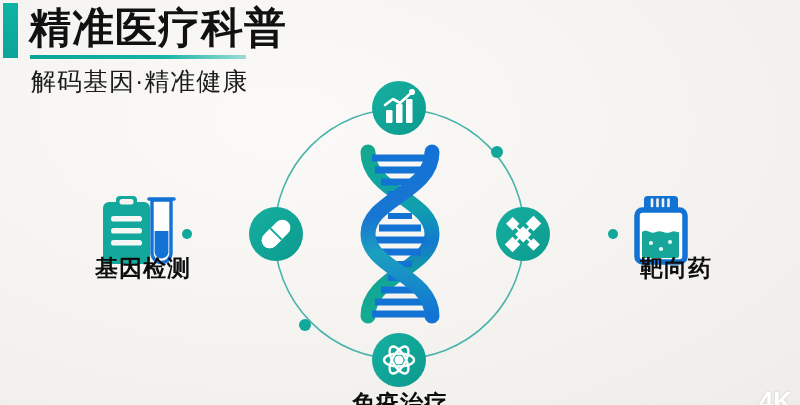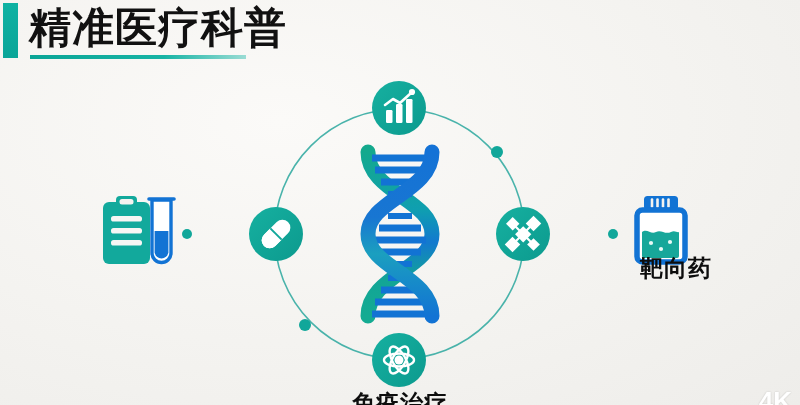--- a/index.html
+++ b/index.html
@@ -108,20 +108,21 @@
   svg { display: block; }
 </style>
 </head>
 <body>
 
 <div id="stage">
 
   <div class="title-bar"></div>
   <div class="title">精准医疗科普</div>
   <div class="title-underline"></div>
+  <div class="subtitle">解码基因·精准健康</div>
 
   <svg class="layer" width="800" height="405" viewBox="0 0 800 405">
 
     <defs>
       <linearGradient id="gradTealStrand" x1="0" y1="0" x2="0" y2="1">
         <stop offset="0%" stop-color="#14a98d"></stop>
         <stop offset="35%" stop-color="#0f9fb0"></stop>
         <stop offset="55%" stop-color="#1379cf"></stop>
         <stop offset="78%" stop-color="#12a596"></stop>
         <stop offset="100%" stop-color="#14ab92"></stop>
@@ -271,20 +272,21 @@
                c 4 -2, 6 1, 8 0
                L 679 256 a 2 2 0 0 1 -2 2 L 644 258 a 2 2 0 0 1 -2 -2 Z" fill="#17a79a"></path>
       <g fill="#eafaf6">
         <circle cx="651" cy="243" r="2.1"></circle>
         <circle cx="661" cy="249" r="2.1"></circle>
         <circle cx="670" cy="242" r="2.1"></circle>
       </g>
     </g>
   </svg>
 
+  <div class="side-label left">基因检测</div>
 
   <div class="side-label right">靶向药</div>
 
   <div class="bottom-label">免疫治疗</div>
 
   <div class="watermark">4K</div>
 
 </div>
 
 </body></html>

